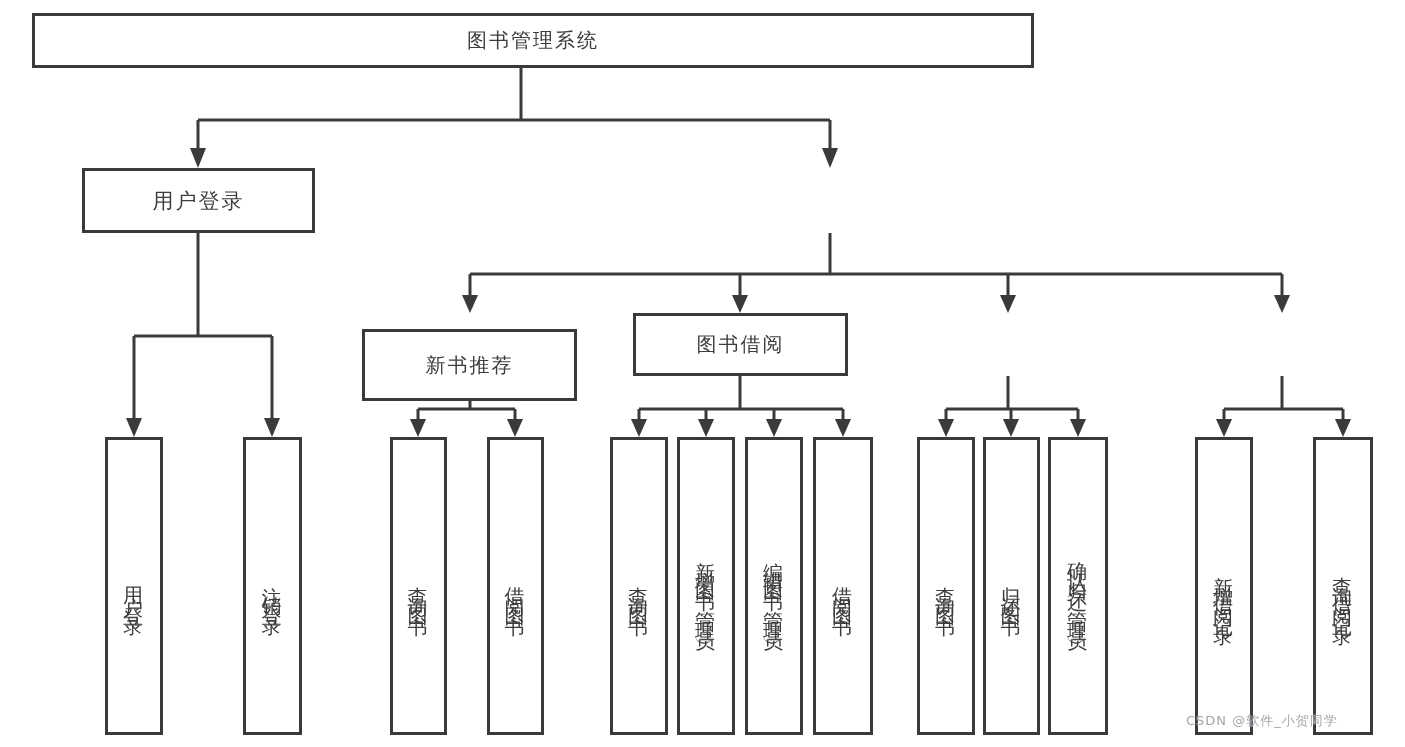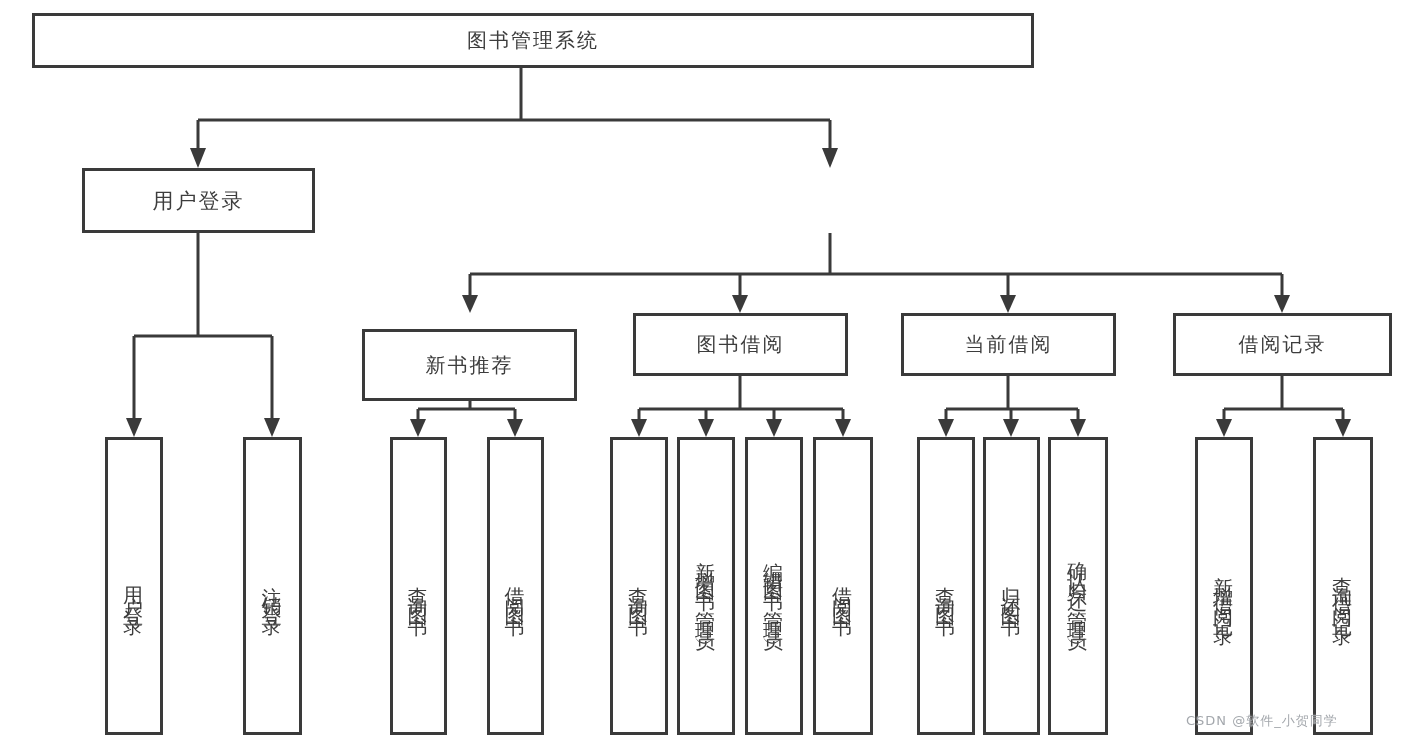--- a/index.html
+++ b/index.html
@@ -101,26 +101,20 @@
   <div class="box l2" style="left:82px;top:168px;width:233px;height:65px">
     <span class="hlabel">用户登录</span>
   </div>
 
   <div class="box" style="left:362px;top:329px;width:215px;height:72px">
     <span class="hlabel">新书推荐</span>
   </div>
   <div class="box" style="left:633px;top:313px;width:215px;height:63px">
     <span class="hlabel">图书借阅</span>
   </div>
-  <div class="box" style="left:901px;top:313px;width:215px;height:63px">
-    <span class="hlabel">当前借阅</span>
-  </div>
-  <div class="box" style="left:1173px;top:313px;width:219px;height:63px">
-    <span class="hlabel">借阅记录</span>
-  </div>
 
   <div class="box" style="left:105px;top:437px;width:58px;height:298px">
     <span class="vlabel">用户登录</span>
   </div>
   <div class="box" style="left:243px;top:437px;width:59px;height:298px">
     <span class="vlabel">注销登录</span>
   </div>
   <div class="box" style="left:390px;top:437px;width:57px;height:298px">
     <span class="vlabel">查询图书</span>
   </div>

